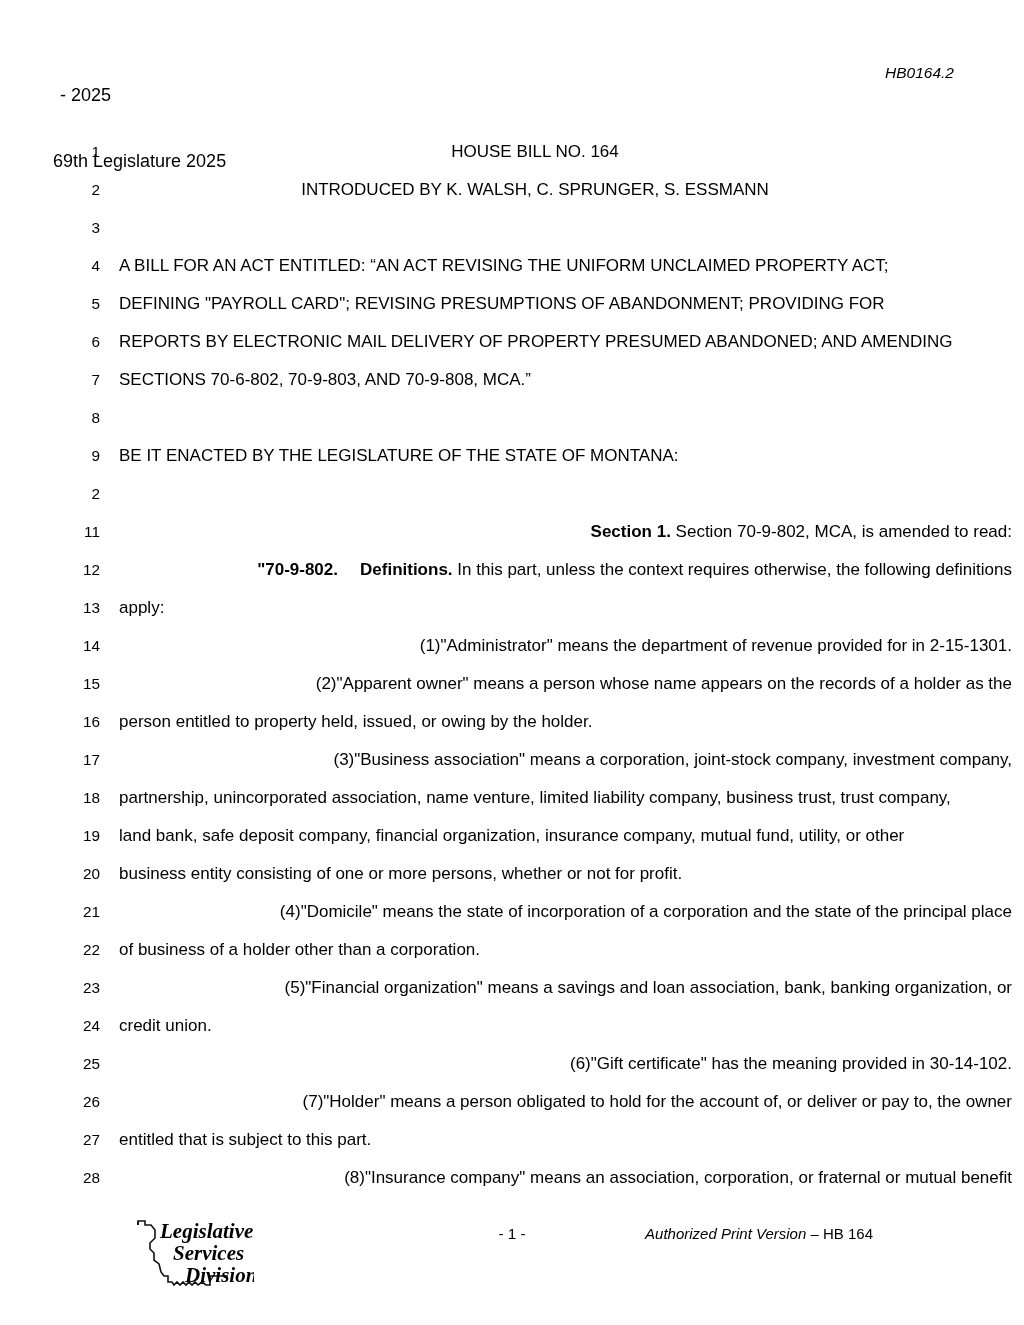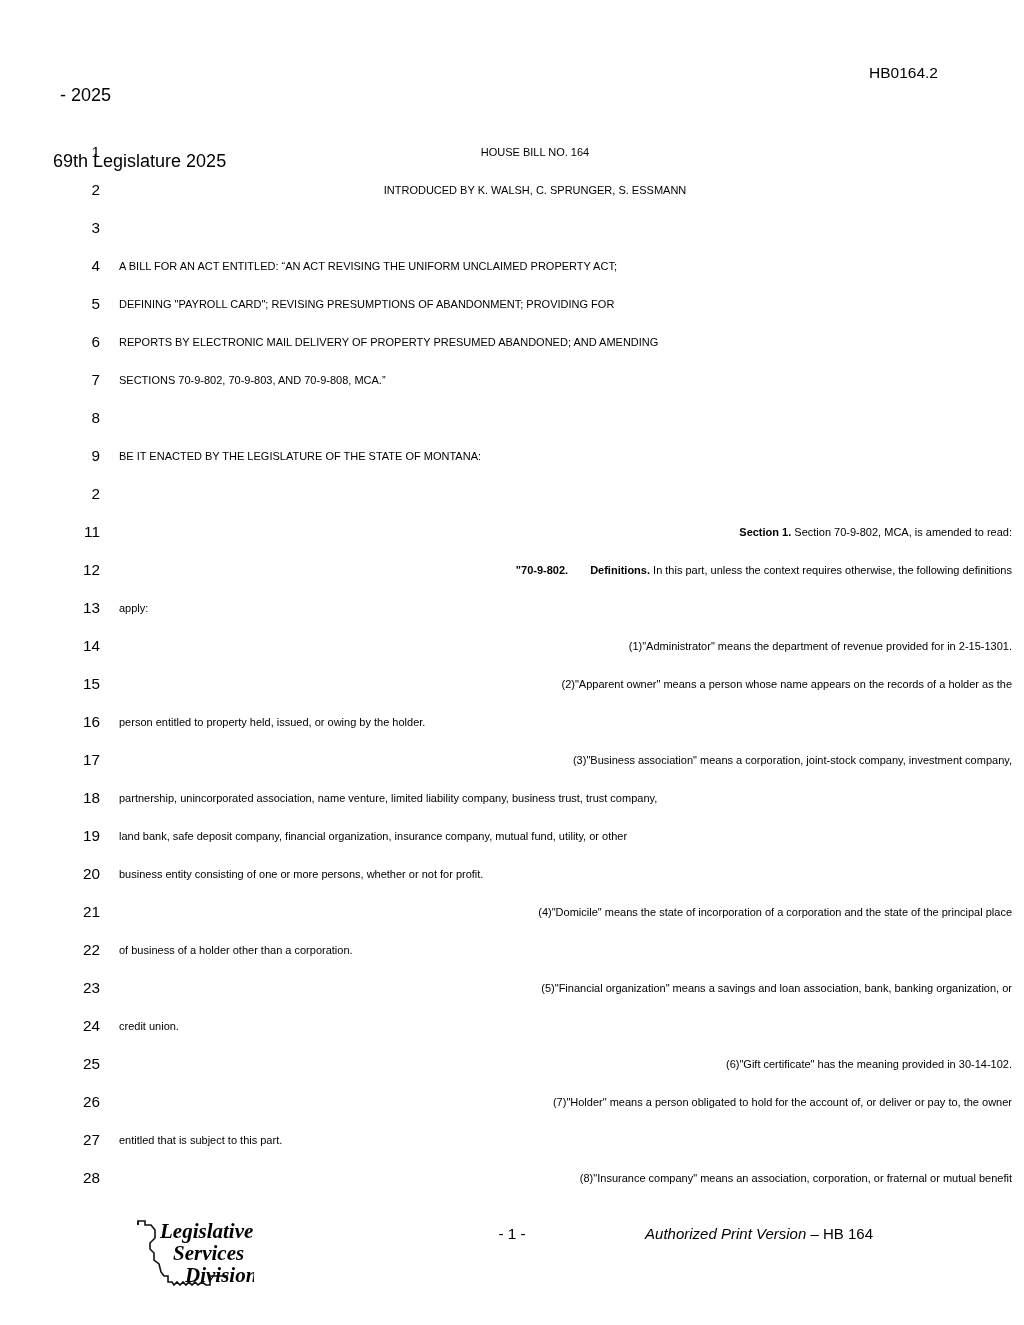--- a/index.html
+++ b/index.html
@@ -35,23 +35,24 @@
     left: 0;
     font-size: 18px;
     line-height: 22px;
     white-space: pre;
   }
   .hdr-left .line-a { padding-left: 7px; display: block; }
   .hdr-left .line-b { display: block; }
   .hdr-right {
     position: absolute;
     top: 22px;
-    right: 16px;
+    right: 0;
     font-size: 15.5px;
     line-height: 22px;
+    font-style: italic;
   }
 
   
   .bill-body {
     position: absolute;
     top: 133px;
     left: 0;
     width: 1024px;
   }
   .bill-line {
@@ -66,21 +67,21 @@
     left: 46px;
     width: 54px;
     text-align: right;
     font-size: 15.3px;
     color: #000;
   }
   .ltext {
     position: absolute;
     left: 119px;
     width: 832px;
-    font-size: 11px;
+    font-size: 17px;
     white-space: pre;
   }
   .ltext.center {
     text-align: center;
     white-space: normal;
   }
   .ind1 { padding-left: 61px; text-align: right; }      
   .num  { display: inline-block; width: 58px; }   
   .b { font-weight: bold; }
   .tabgap { display: inline-block; width: 22px; }
@@ -132,21 +133,21 @@
     <div class="hdr-right">HB0164.2</div>
   </div>
 
   <div class="bill-body" id="bill-body">
       <div class="bill-line"><span class="ln">1</span><span class="ltext center">HOUSE BILL NO. 164</span></div>
       <div class="bill-line"><span class="ln">2</span><span class="ltext center">INTRODUCED BY K. WALSH, C. SPRUNGER, S. ESSMANN</span></div>
       <div class="bill-line"><span class="ln">3</span><span class="ltext"></span></div>
       <div class="bill-line"><span class="ln">4</span><span class="ltext">A BILL FOR AN ACT ENTITLED: “AN ACT REVISING THE UNIFORM UNCLAIMED PROPERTY ACT;</span></div>
       <div class="bill-line"><span class="ln">5</span><span class="ltext">DEFINING "PAYROLL CARD"; REVISING PRESUMPTIONS OF ABANDONMENT; PROVIDING FOR</span></div>
       <div class="bill-line"><span class="ln">6</span><span class="ltext">REPORTS BY ELECTRONIC MAIL DELIVERY OF PROPERTY PRESUMED ABANDONED; AND AMENDING</span></div>
-      <div class="bill-line"><span class="ln">7</span><span class="ltext">SECTIONS 70-9-802, 70-9-803, AND 70-9-808, MCA.”</span></div>
+      <div class="bill-line"><span class="ln">7</span><span class="ltext">SECTIONS 70-6-802, 70-9-803, AND 70-9-808, MCA.”</span></div>
       <div class="bill-line"><span class="ln">8</span><span class="ltext"></span></div>
       <div class="bill-line"><span class="ln">9</span><span class="ltext">BE IT ENACTED BY THE LEGISLATURE OF THE STATE OF MONTANA:</span></div>
       <div class="bill-line"><span class="ln">2</span><span class="ltext"></span></div>
       <div class="bill-line"><span class="ln">11</span><span class="ltext ind1"><span class="b">Section 1.</span><span> Section 70-9-802, MCA, is amended to read:</span></span></div>
       <div class="bill-line"><span class="ln">12</span><span class="ltext ind1"><span class="b">"70-9-802.</span><span class="tabgap"></span><span class="b">Definitions.</span><span> In this part, unless the context requires otherwise, the following definitions</span></span></div>
       <div class="bill-line"><span class="ln">13</span><span class="ltext">apply:</span></div>
       <div class="bill-line"><span class="ln">14</span><span class="ltext ind1"><span class="num">(1)</span><span>"Administrator" means the department of revenue provided for in 2-15-1301.</span></span></div>
       <div class="bill-line"><span class="ln">15</span><span class="ltext ind1"><span class="num">(2)</span><span>"Apparent owner" means a person whose name appears on the records of a holder as the</span></span></div>
       <div class="bill-line"><span class="ln">16</span><span class="ltext">person entitled to property held, issued, or owing by the holder.</span></div>
       <div class="bill-line"><span class="ln">17</span><span class="ltext ind1"><span class="num">(3)</span><span>"Business association" means a corporation, joint-stock company, investment company,</span></span></div>

